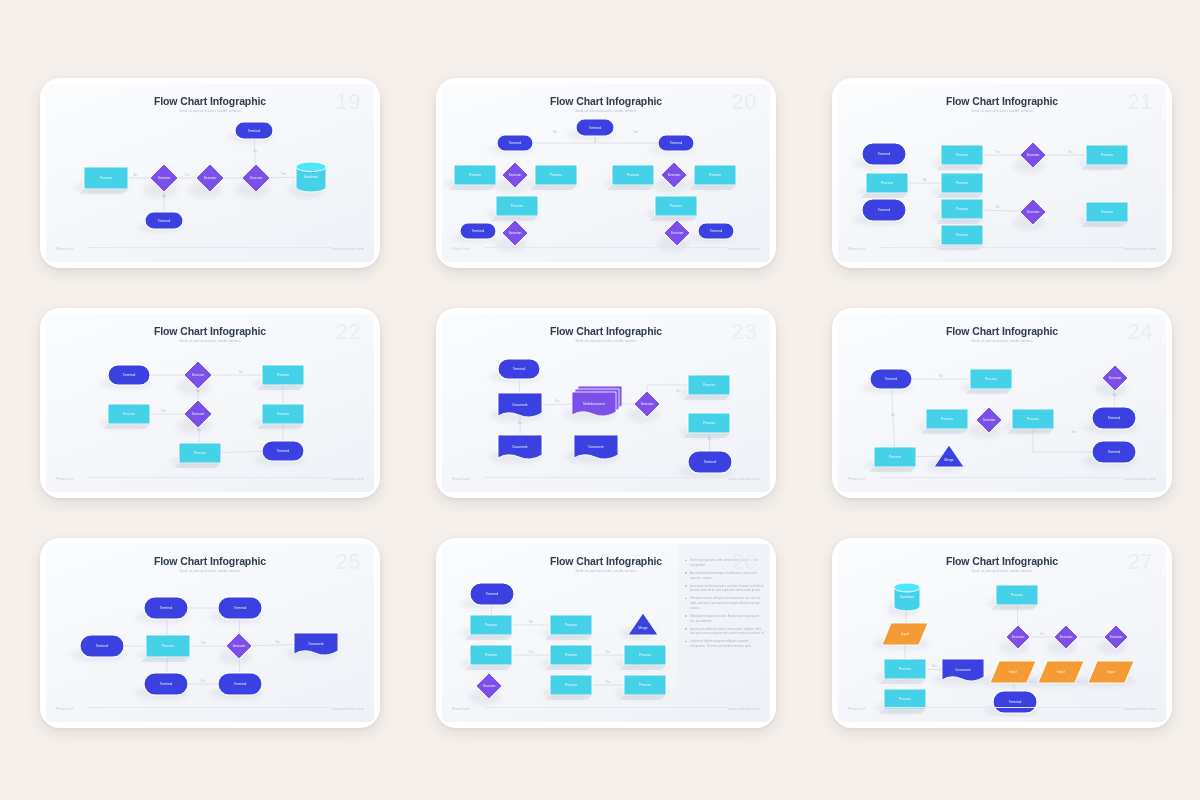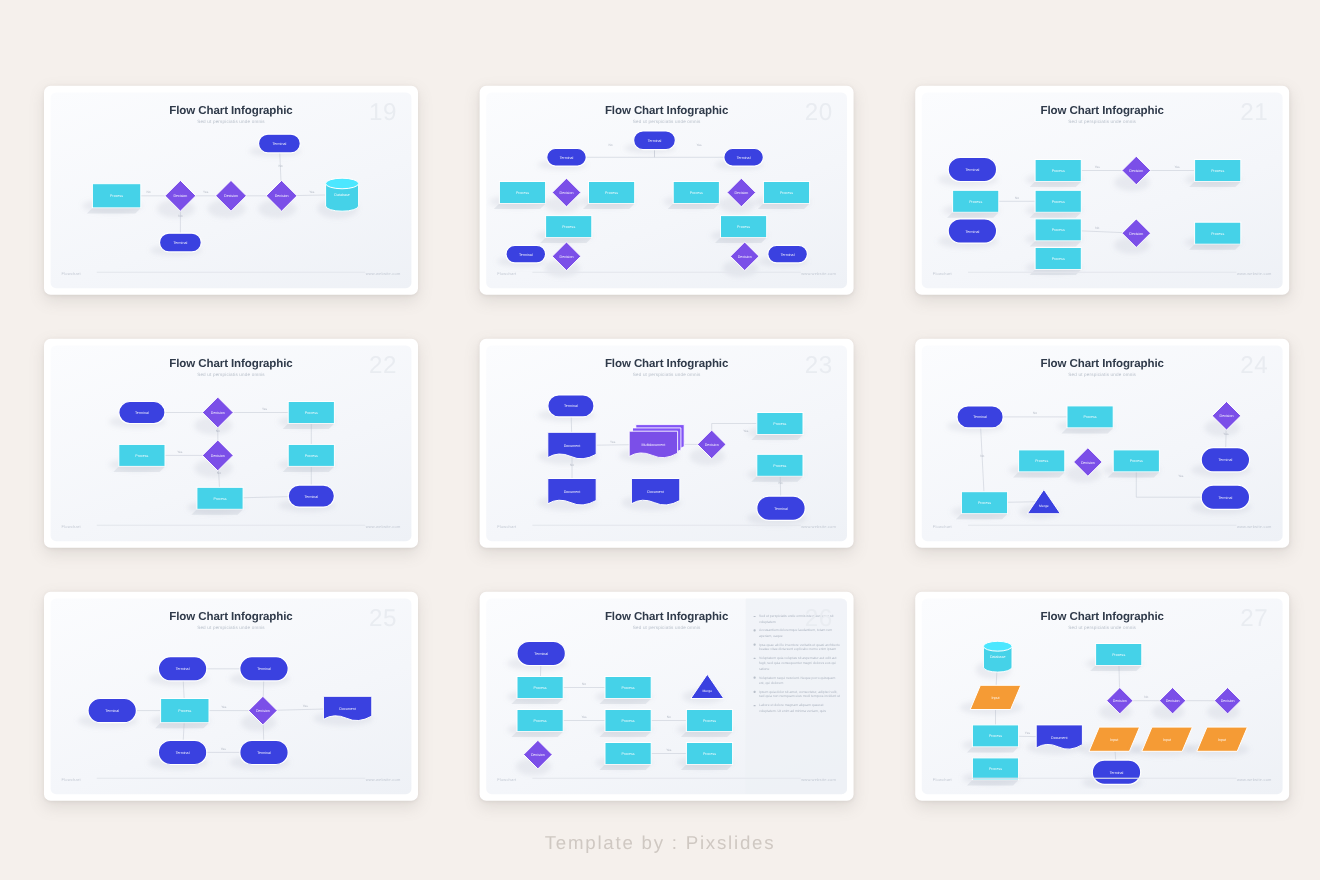--- a/index.html
+++ b/index.html
@@ -21,21 +21,21 @@
     display: grid;
     grid-template-columns: repeat(3, 340px);
     grid-template-rows: repeat(3, 190px);
     column-gap: 56px;
     row-gap: 40px;
   }
   .slide {
     position: relative;
     width: 340px; height: 190px;
     background: #ffffff;
-    border-radius: 6px;
+    border-radius: 20px;
     box-shadow: 0 5px 14px rgba(120,110,105,0.17), 0 1px 3px rgba(120,110,105,0.10);
     overflow: hidden;
   }
   .slide-inner {
     position: absolute;
     left: 6px; top: 6px; right: 6px; bottom: 6px;
     background: linear-gradient(160deg, #fbfcfe 0%, #f4f6fa 60%, #eef1f6 100%);
     border-radius: 5px;
     overflow: hidden;
   }
@@ -1005,14 +1005,13 @@
                 </g>
               </g>
             </svg>
           </div>
           <div class="s-foot-line"></div>
           <div class="s-foot-l">Flowchart</div>
           <div class="s-foot-r">www.website.com</div>
         </div>
       </div>
     </div>
-  <div class="caption">Template by : Pixslides</div>
 </div>
 
 </body></html>

